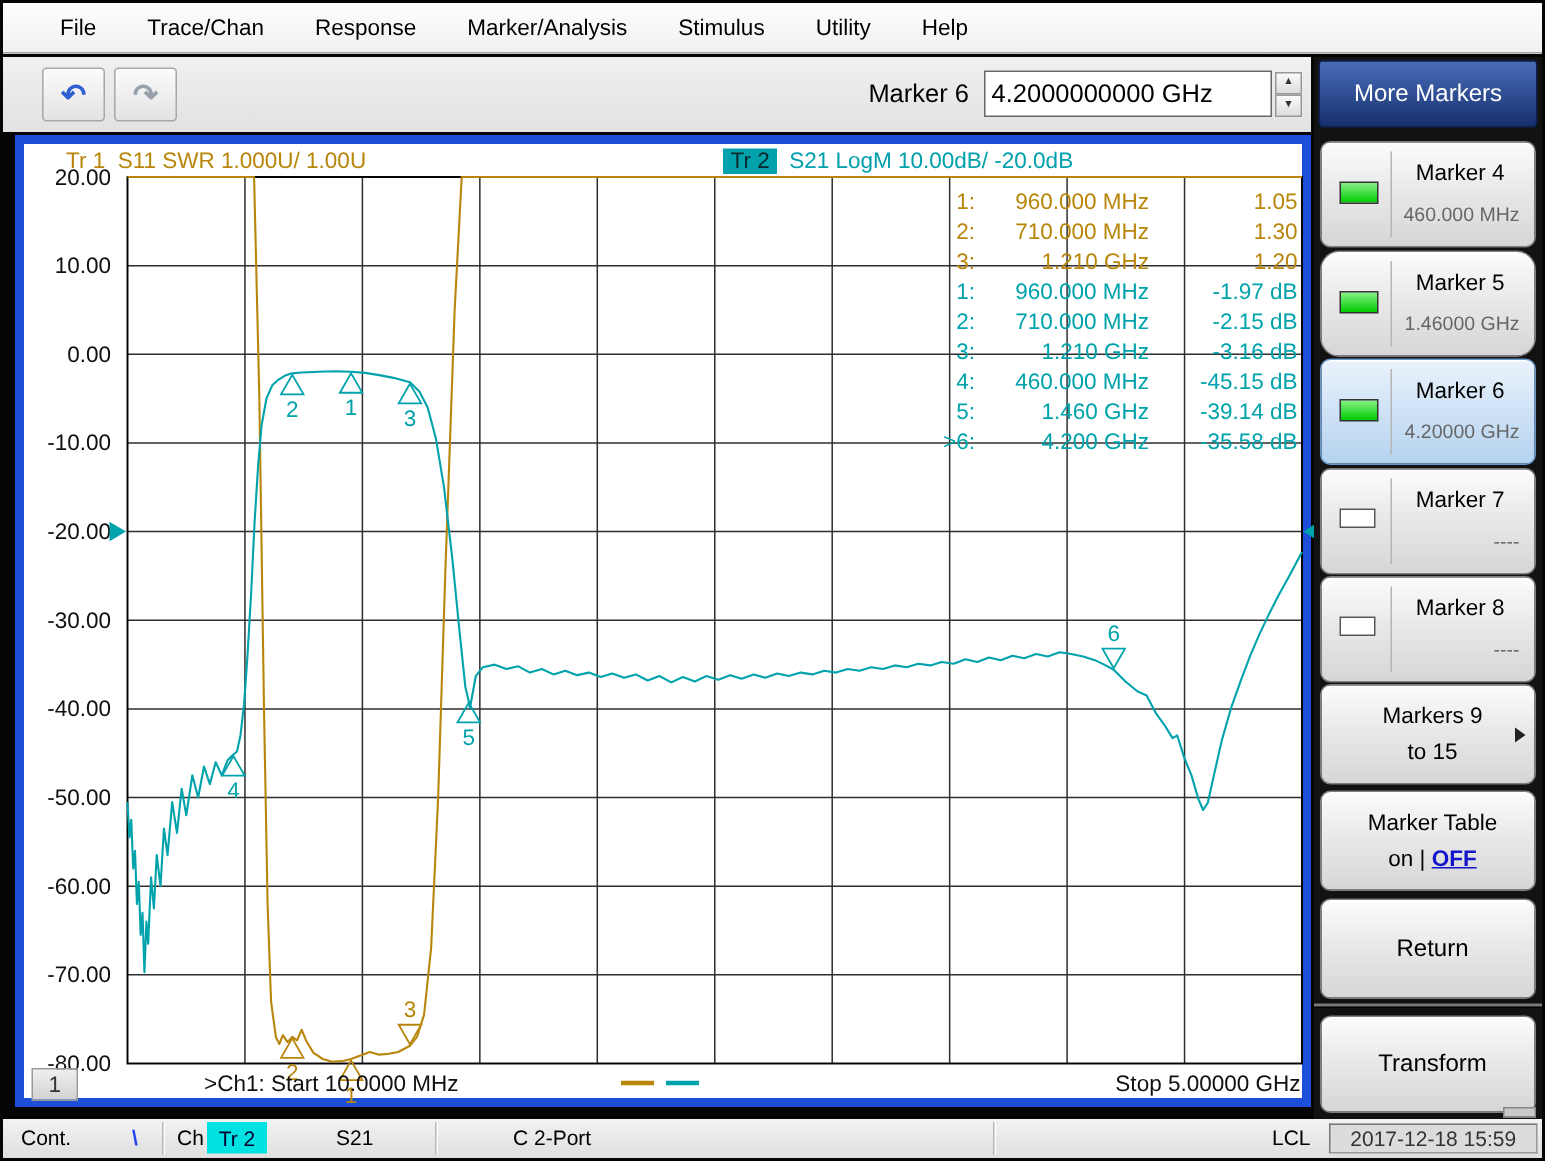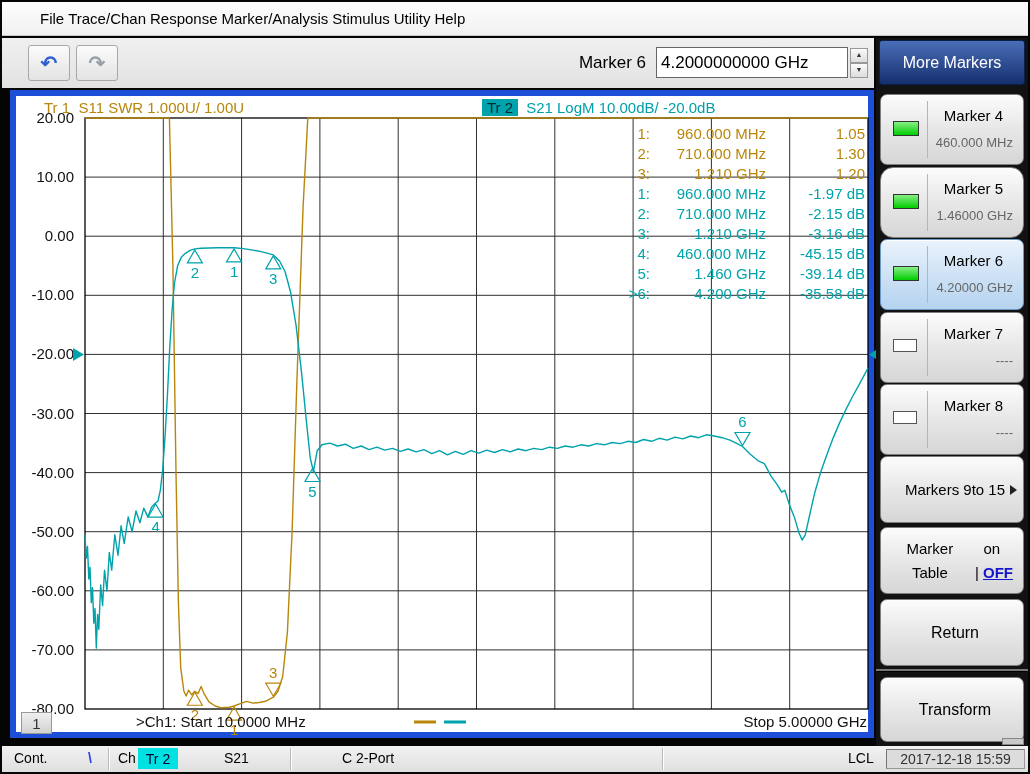--- a/index.html
+++ b/index.html
@@ -2,21 +2,21 @@
 <html><head>
 <meta charset="utf-8">
 <style>
   * { box-sizing: border-box; }
   body { margin:0; background:#000; font-family:"Liberation Sans",sans-serif; }
   .frame { position:relative; width:1030px; height:774px; background:#050505; overflow:hidden; }
 
   
   .menubar { position:absolute; left:2px; top:2px; width:1026px; height:34px;
     background:linear-gradient(#fdfdfd,#f1f1f1); display:flex; align-items:center;
-    padding-left:36px; font-size:15px; color:#000; border-bottom:1px solid #c8c8c8; }
+    padding-left:36px; gap:30px; font-size:15px; color:#000; border-bottom:1px solid #c8c8c8; }
   .menu-item { padding:2px 2px; cursor:default; }
 
   
   .toolbar { position:absolute; left:2px; top:38px; width:872px; height:50px;
     background:linear-gradient(#f0f0f0,#e2e2e2); }
   .tool-btn { position:absolute; top:7px; width:42px; height:36px; border:1px solid #a8a8a8;
     border-radius:3px; background:linear-gradient(#fbfbfb,#e3e3e3); font-size:20px; font-weight:bold;
     display:flex; align-items:center; justify-content:center; }
   .undo { left:26px; color:#2f5fd0; }
   .redo { left:74px; color:#98a0aa; }
@@ -49,21 +49,21 @@
     background:linear-gradient(180deg,#fcfcfc 0%,#e9e9e9 45%,#d6d6d6 100%);
     box-shadow:inset 0 1px 0 #fff; }
   .side-btn.selected { background:linear-gradient(180deg,#eaf3fc 0%,#cfe2f6 50%,#b5d3ef 100%);
     border-color:#6a96c8; }
   .mk-label { position:absolute; top:12px; right:20px; font-size:15px; color:#000; }
   .mk-value { position:absolute; top:40px; right:10px; font-size:13px; color:#666; }
   .mk-led { position:absolute; left:12px; top:26px; width:26px; height:15px; border:1px solid #333; }
   .mk-led.on { background:linear-gradient(#86f086,#0c0); }
   .mk-led.off { background:#fff; border-color:#555; width:24px; height:13px; }
   .mk-divider { position:absolute; left:46px; top:6px; bottom:6px; width:1px; background:#b5b5b5; }
-  .two-line { display:flex; flex-direction:row; align-items:center; justify-content:center;
+  .two-line { display:flex; flex-direction:column; align-items:center; justify-content:center;
     font-size:15px; color:#000; line-height:1.6;padding-left:12px; }
   .side-arrow { position:absolute; right:6px; top:50%; margin-top:-5px; width:0; height:0;
     border-top:5px solid transparent; border-bottom:5px solid transparent; border-left:7px solid #222; }
   .off-link { color:#1414cc; font-weight:bold; text-decoration:underline; }
   .side-divider { position:absolute; left:0px; top:631px; width:152px; height:3px;
     background:#777; border-bottom:1px solid #000; }
 
   
   .statusbar { position:absolute; left:2px; top:746px; width:1026px; height:26px;
     background:linear-gradient(#f2f2f2,#dfdfdf); font-size:14px; color:#000; }

